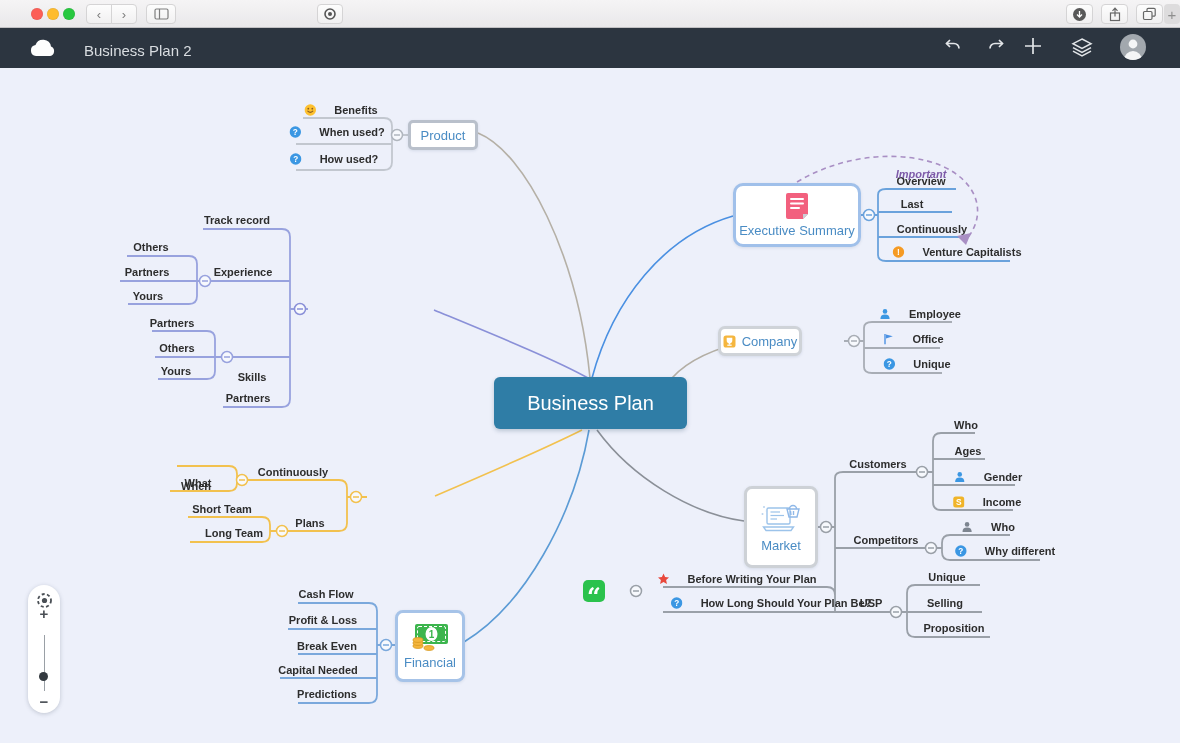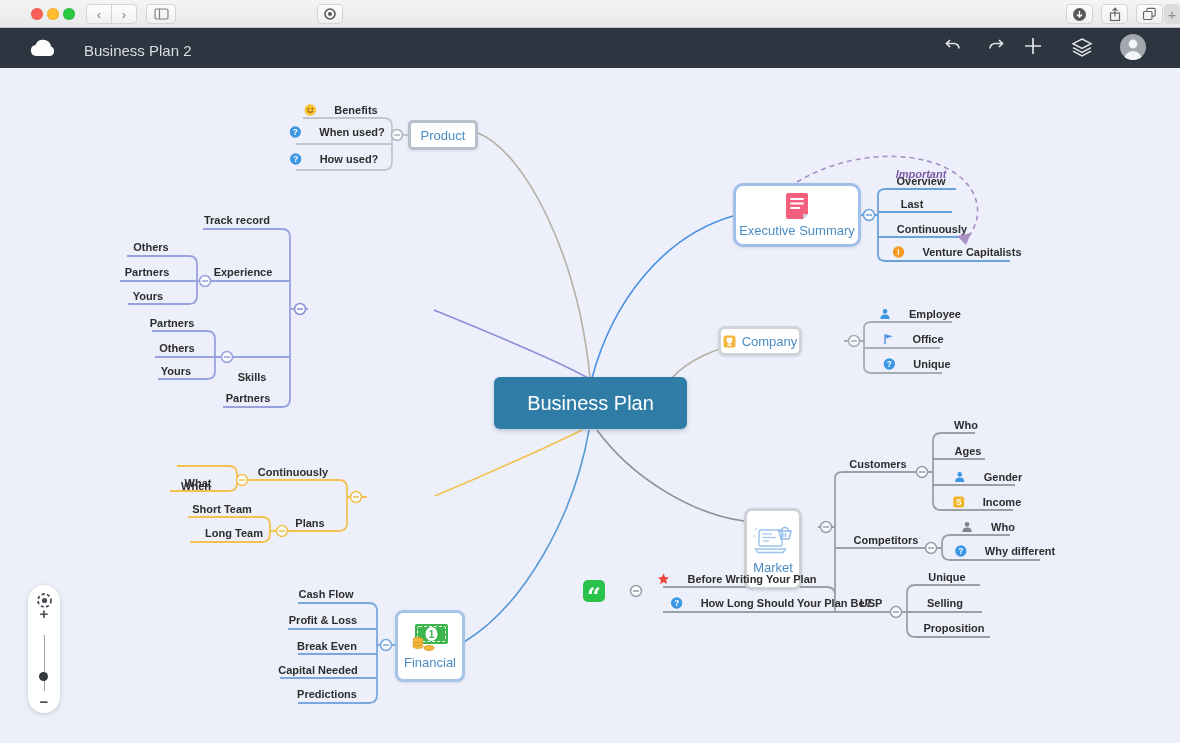--- a/index.html
+++ b/index.html
@@ -174,21 +174,21 @@
           <g stroke="#d89a20" stroke-width="0.8" fill="#f5b63e">
             <ellipse cx="8" cy="24" rx="5" ry="2.4"></ellipse>
             <ellipse cx="8" cy="21" rx="5" ry="2.4"></ellipse>
             <ellipse cx="8" cy="18" rx="5" ry="2.4"></ellipse>
             <ellipse cx="19" cy="26" rx="5" ry="2.4"></ellipse>
           </g>
         </svg>
       </span>
       <span class="clabel">Financial</span>
     </div>
-    <div class="card col" style="left: 744px; top: 486px; width: 58px; height: 82px; border-radius: 8px; border-color: rgb(205, 209, 214); margin-top: 22px;">
+    <div class="card col" style="left: 744px; top: 486px; width: 74px; height: 82px; border-radius: 8px; border-color: rgb(205, 209, 214);">
       <span class="cimg">
         <svg width="42" height="34" viewBox="0 0 42 34">
           <g fill="none" stroke="#9cc3ea" stroke-width="1.4">
             <rect x="7" y="7" width="23" height="16" rx="1.5"></rect>
             <path d="M3.5,26 H33.5 L31,29.5 H6 Z"></path>
           </g>
           <g stroke="#9cc3ea" stroke-width="1.2">
             <line x1="10.5" y1="11" x2="20" y2="11"></line>
             <line x1="10.5" y1="14.5" x2="24" y2="14.5"></line>
             <line x1="10.5" y1="18" x2="17" y2="18"></line>

